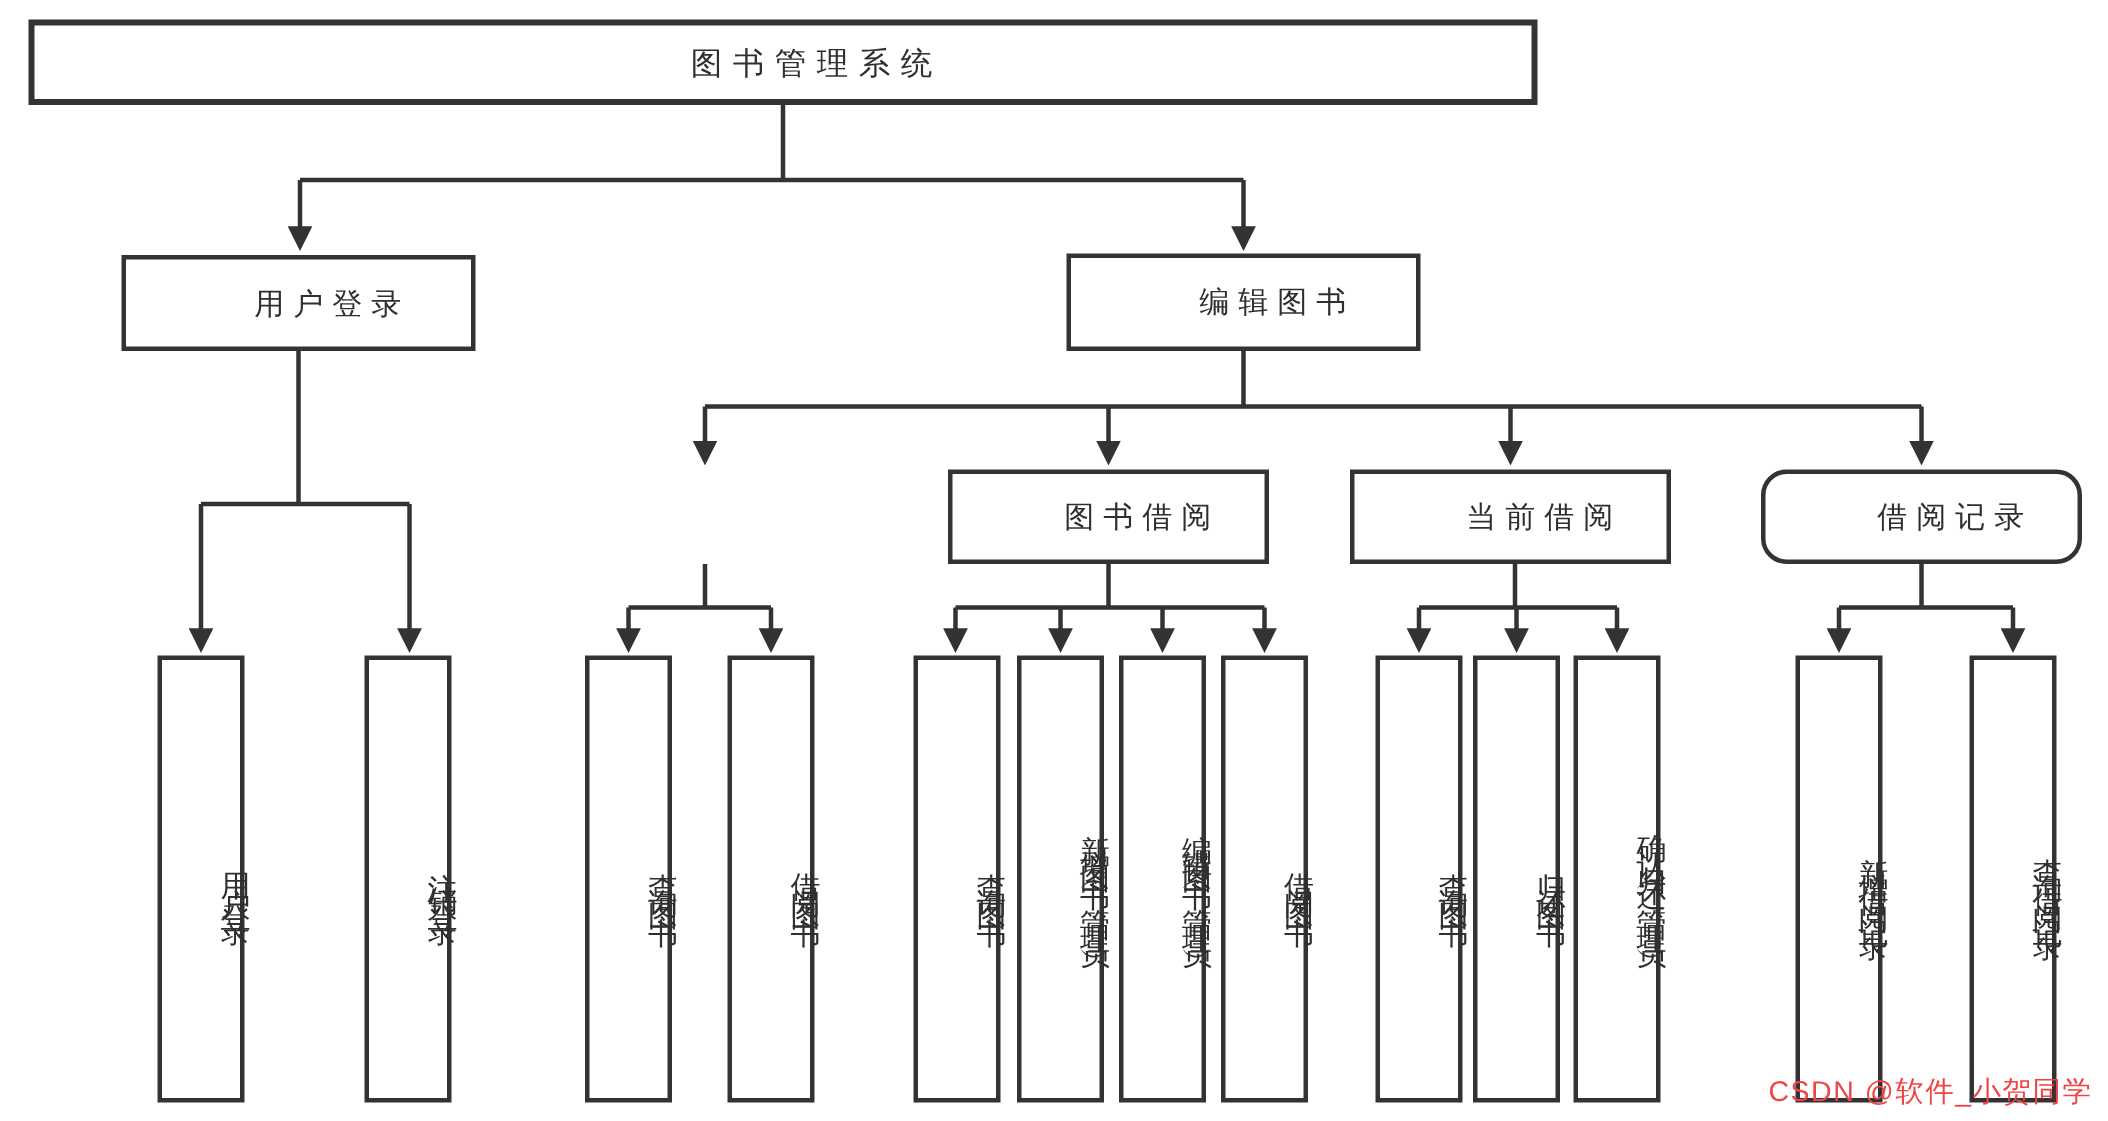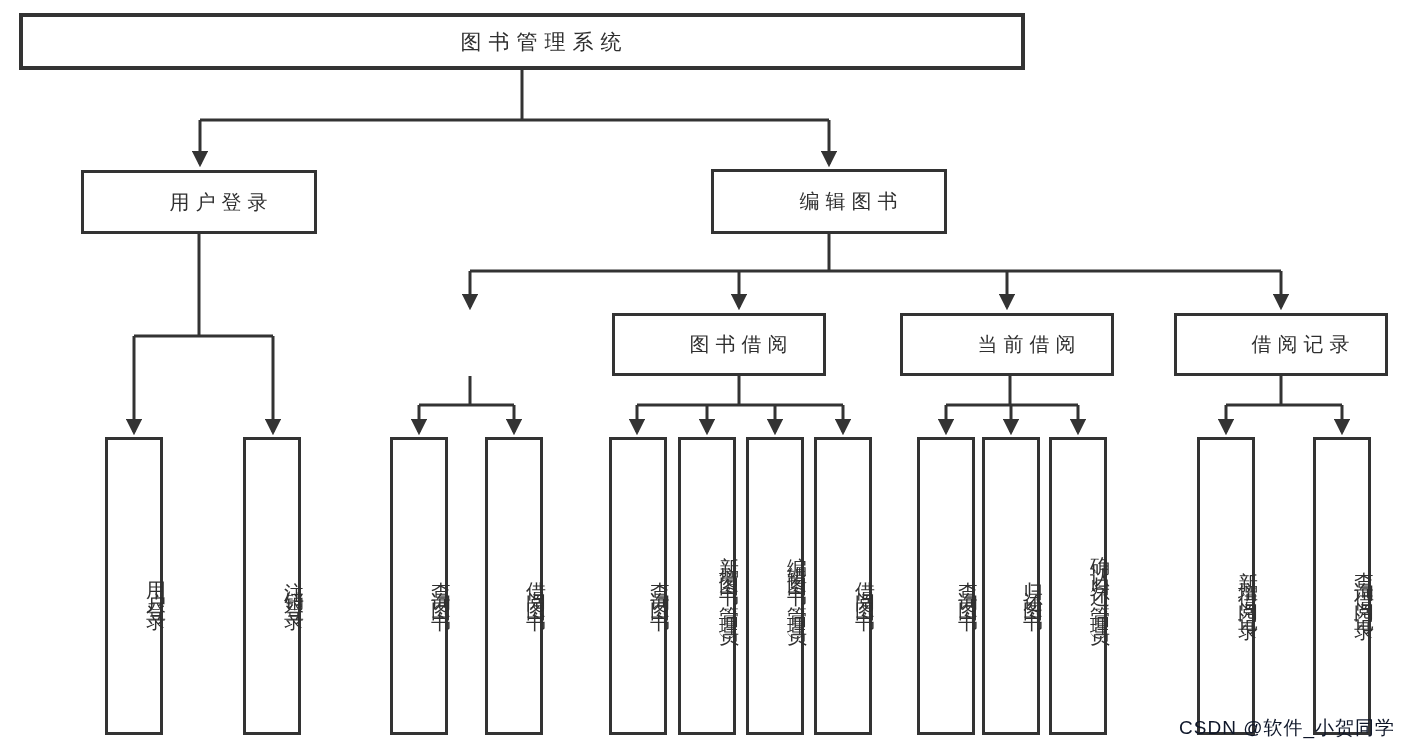--- a/index.html
+++ b/index.html
@@ -49,21 +49,21 @@
     line-height: 1;
     color: #2f2f2f;
     white-space: nowrap;
   }
   .watermark {
     position: absolute;
     right: 10px;
     bottom: 6px;
     font-size: 19px;
     letter-spacing: 1px;
-    color: #0f172a;
+    color: #ef4444;
     white-space: nowrap;
   }
 </style>
 </head>
 <body>
 
 <div class="stage">
 
   <svg class="connectors" viewBox="0 0 1405 747" xmlns="http://www.w3.org/2000/svg">
     <defs>
@@ -119,27 +119,27 @@
     <span class="roottext">图书管理系统</span>
   </div>
 
   <div class="box" style="left:81px; top:170px; width:236px; height:64px;">
     <span class="hlabel">用户登录</span>
   </div>
   <div class="box" style="left:711px; top:169px; width:236px; height:65px;">
     <span class="hlabel">编辑图书</span>
   </div>
 
-  <div class="box" style="left:612px; top:313px; width:214px; height:63px;">
+  <div class="box" style="left:632px; top:313px; width:214px; height:63px;">
     <span class="hlabel">图书借阅</span>
   </div>
   <div class="box" style="left:900px; top:313px; width:214px; height:63px;">
     <span class="hlabel">当前借阅</span>
   </div>
-  <div class="box" style="left:1174px; top:313px; width:214px; height:63px;">
+  <div class="box" style="left:1174px; top:313px; width:214px; height:63px;border-radius:17px;">
     <span class="hlabel">借阅记录</span>
   </div>
 
   <div class="box" style="left:105px; top:437px; width:58px; height:298px;">
     <span class="vtext">用户登录</span>
   </div>
   <div class="box" style="left:243px; top:437px; width:58px; height:298px;">
     <span class="vtext">注销登录</span>
   </div>
 

